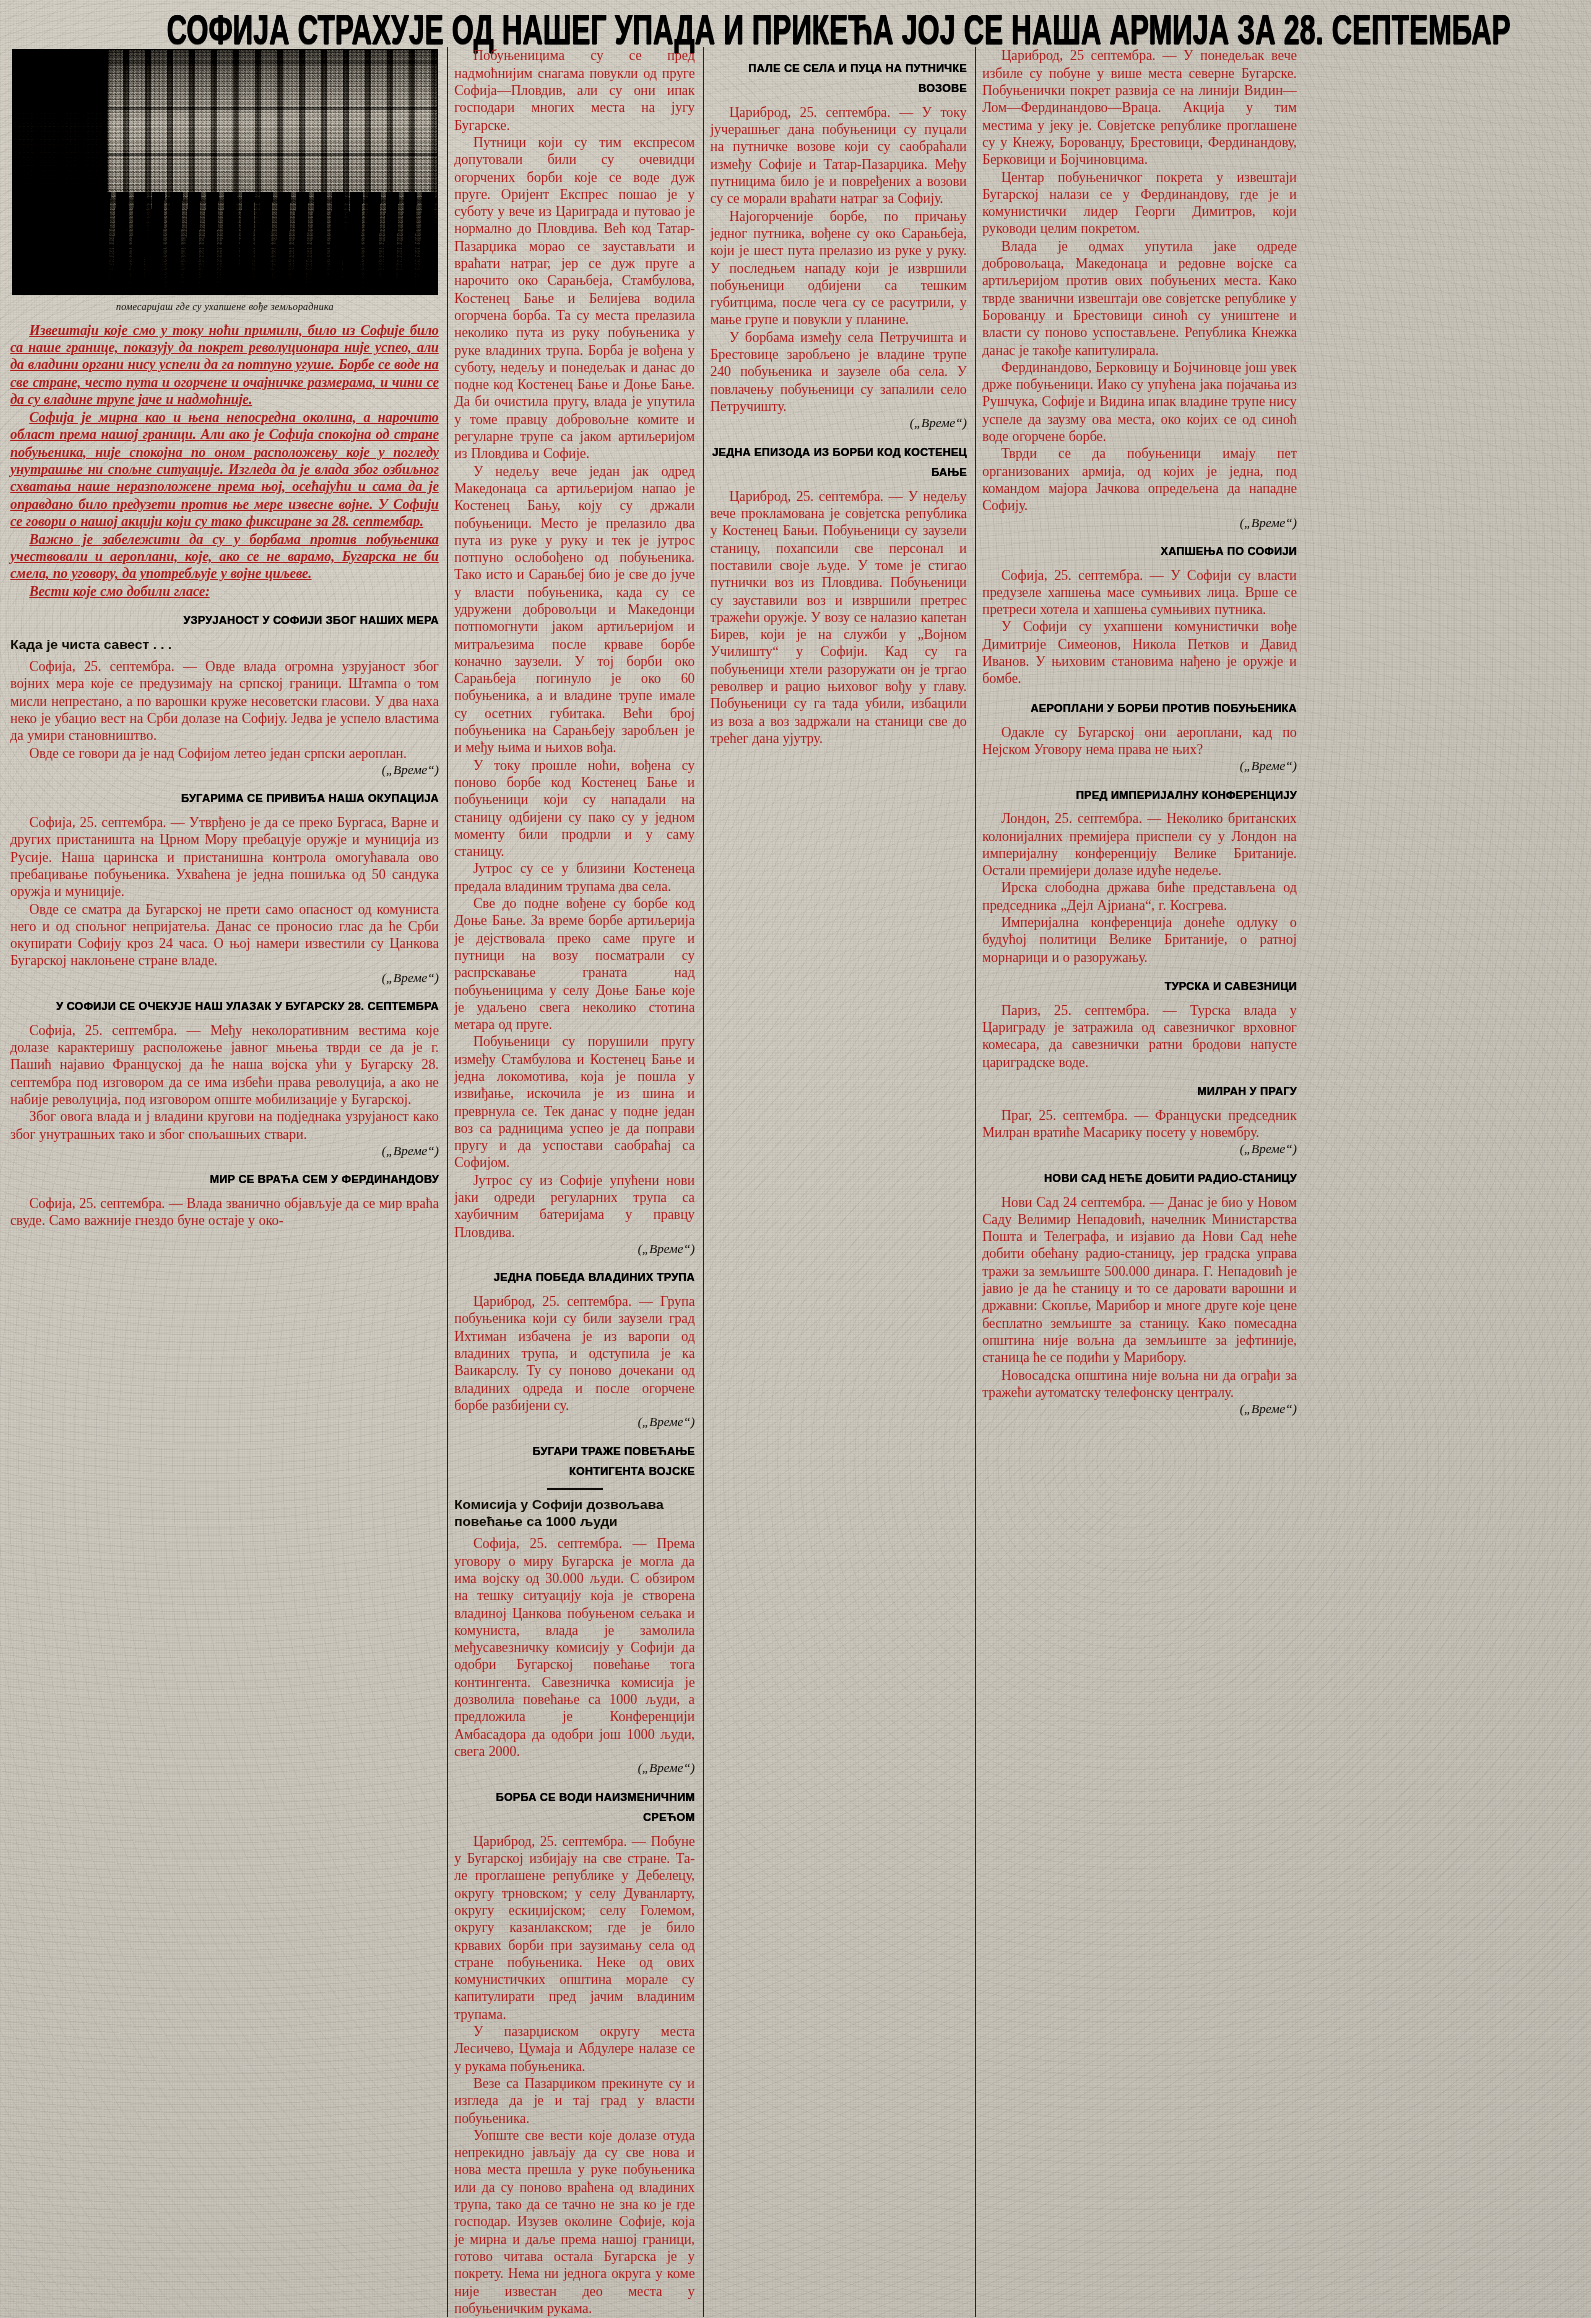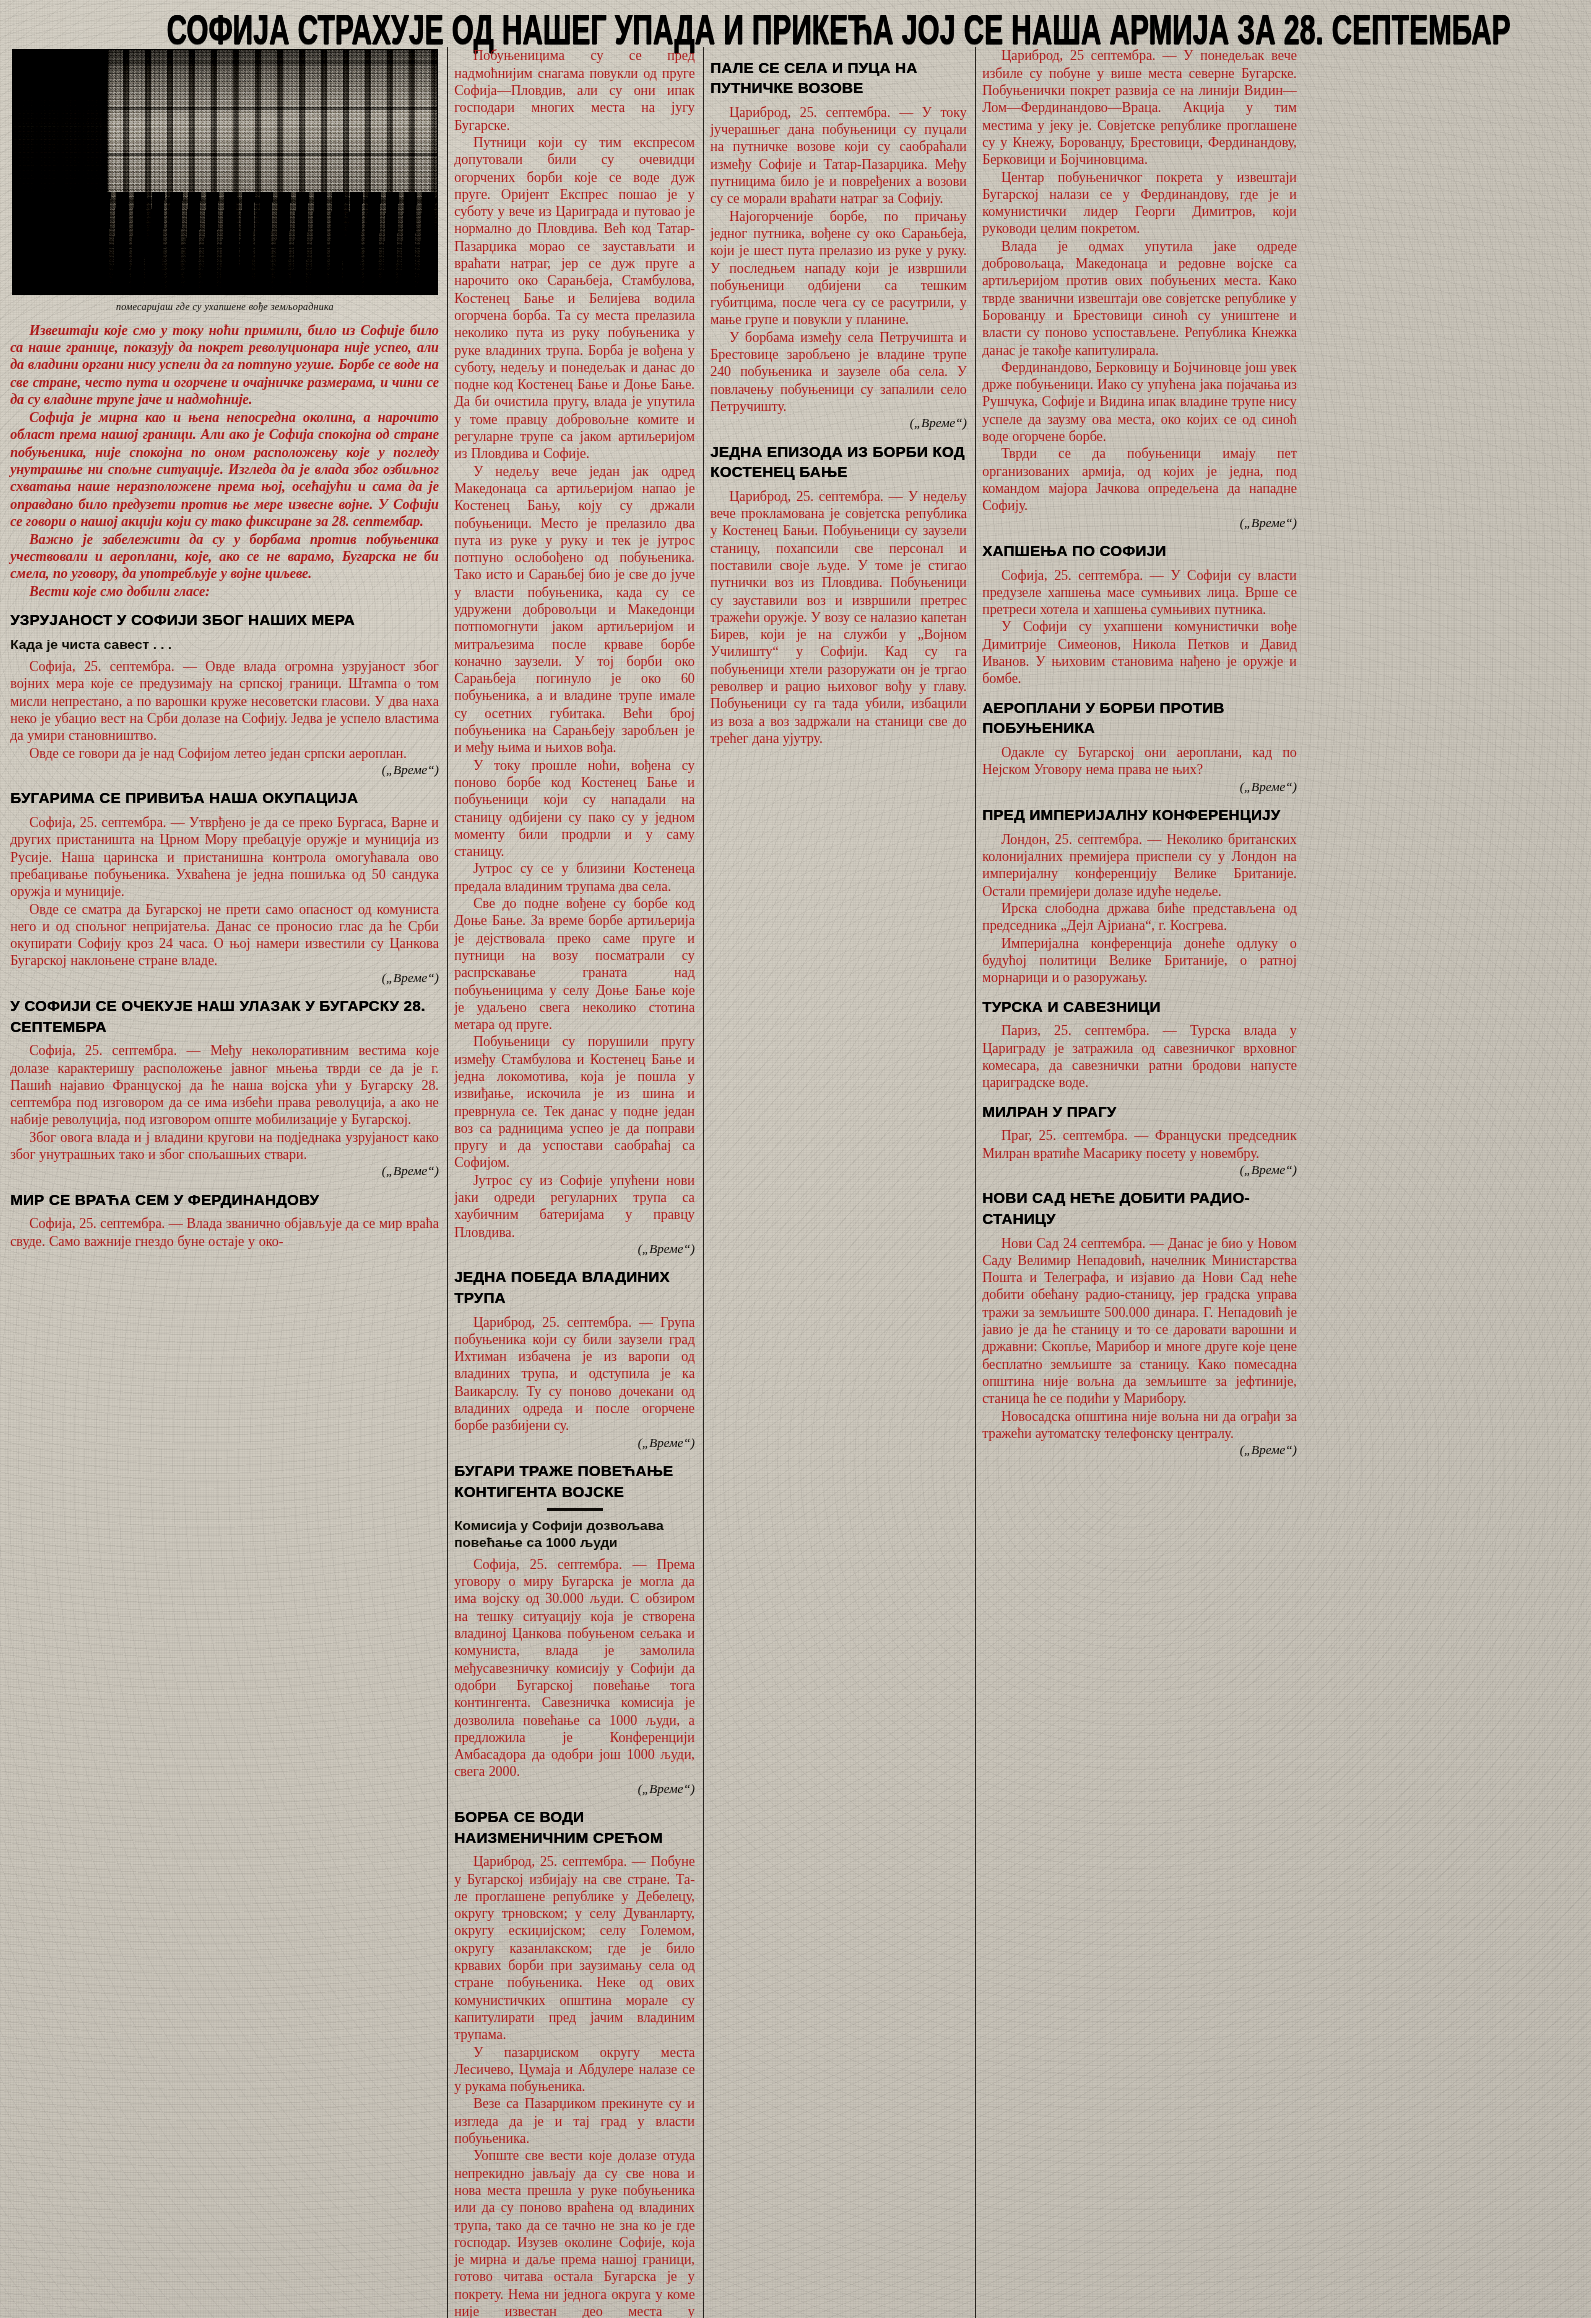--- a/index.html
+++ b/index.html
@@ -129,23 +129,23 @@
     font-size:10px;
     line-height:15.4px;
     letter-spacing:0.2px;
     color:#17140f;
   }
 
   
   h2.sect {
     font-family:"Liberation Sans", sans-serif;
     font-weight:bold;
-    font-size:15px;
+    font-size:11px;
     line-height:20.5px;
-    text-align:left;
+    text-align:right;
     margin:10.3px 0 5.1px 0;
     letter-spacing:0.3px;
     color:#0a0906;
     text-shadow:0.3px 0 0 #0a0906;
     filter:contrast(1.2);
   }
   h3.sub {
     font-family:"Liberation Sans", sans-serif;
     font-weight:bold;
     font-size:13.7px;
@@ -168,21 +168,21 @@
     line-height:17.3px;
     text-align:justify;
     letter-spacing:-0.04px;
     word-spacing:0.3px;
     color:#b91c1c;
     hyphens:auto;
   }
   .src { text-align:right; font-size:13px; line-height:16.2px; font-style:italic; margin:0 0 2.6px 0; }
 
   
-  .introblk p.t { font-style:italic; font-weight:bold; font-size:14px; line-height:17.4px; }
+  .introblk p.t { font-style:italic; font-weight:bold; font-size:14px; line-height:17.4px;text-decoration:underline; }
 
   
   .col, .masthead, .caption { filter:contrast(1.06) saturate(.9); }
 
   
   #speckle {
     position:absolute; inset:0;
     background-image:
       repeating-radial-gradient(circle at 13% 27%, rgba(0,0,0,.05) 0 0.9px, transparent 0.9px 7.7px),
       repeating-radial-gradient(circle at 71% 63%, rgba(0,0,0,.045) 0 0.9px, transparent 0.9px 11px),

